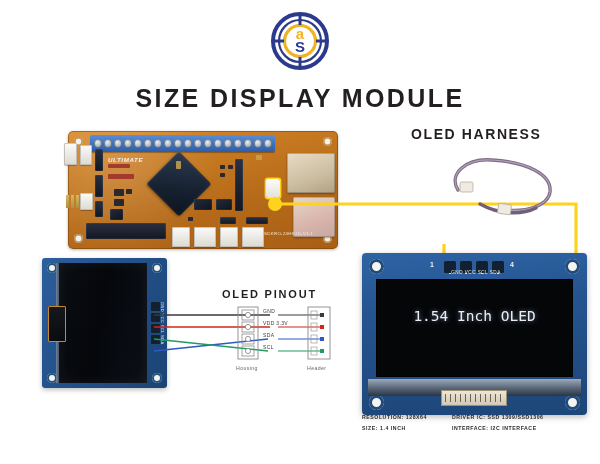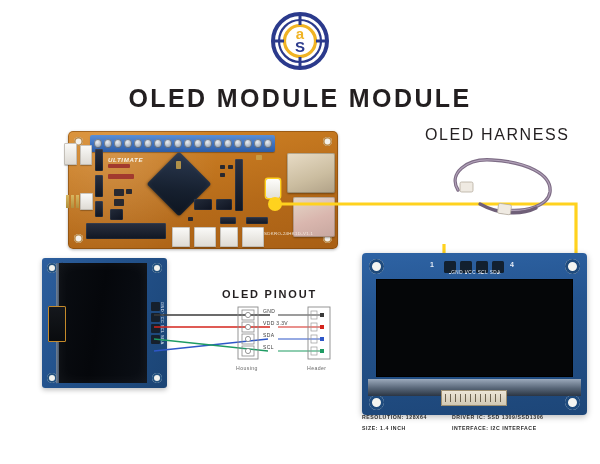--- a/index.html
+++ b/index.html
@@ -57,21 +57,21 @@
 
   
   .btnhl{position:absolute;left:198px;top:48px;width:14px;height:19px;border-radius:2px;
          background:linear-gradient(180deg,#fdfdfb,#e3e0d8);
          box-shadow:0 0 0 1.4px #ffd21e, 0 1px 2px rgba(0,0,0,.3);}
 
   
   .conn{position:absolute;left:0;top:0;width:600px;height:464px;pointer-events:none;}
 
   
-  .harness-title{position:absolute;left:425px;top:126px;font-size:16px;font-weight:400;
+  .harness-title{position:absolute;left:411px;top:126px;font-size:14px;font-weight:700;
                  letter-spacing:1.6px;color:#231f20;}
   .harness{position:absolute;left:440px;top:148px;width:130px;height:72px;}
 
   
   .oledLeft{position:absolute;left:42px;top:258px;width:125px;height:130px;}
   .olTop{position:absolute;left:0;top:0;width:125px;height:130px;border-radius:3px;
          background:linear-gradient(120deg,#2d5f9e 0%,#23528c 40%,#1b4474 100%);
          box-shadow:0 2px 5px rgba(0,0,0,.25);}
   .olGlass{position:absolute;left:17px;top:5px;width:88px;height:120px;
            background:linear-gradient(100deg,#0a0d12 0%,#05070b 45%,#0b0f16 100%);
@@ -135,21 +135,21 @@
       <circle cx="29" cy="29" r="15.5" fill="none" stroke="#f0b323" stroke-width="3.2"></circle>
       <line x1="29" y1="2" x2="29" y2="13" stroke="#2b3a8c" stroke-width="3"></line>
       <line x1="29" y1="45" x2="29" y2="56" stroke="#2b3a8c" stroke-width="3"></line>
       <line x1="2" y1="29" x2="13" y2="29" stroke="#2b3a8c" stroke-width="3"></line>
       <line x1="45" y1="29" x2="56" y2="29" stroke="#2b3a8c" stroke-width="3"></line>
       <text x="29" y="27" text-anchor="middle" font-family="Liberation Sans, sans-serif" font-size="15" font-weight="700" fill="#f0b323">a</text>
       <text x="29" y="40" text-anchor="middle" font-family="Liberation Sans, sans-serif" font-size="15" font-weight="700" fill="#2b3a8c">S</text>
     </svg>
   </div>
 
-  <div class="title">OLED MODULE MODULE</div>
+  <div class="title">SIZE DISPLAY MODULE</div>
 
   <div class="board">
     <div class="bholes" style="left:6px;top:6px;"></div>
     <div class="bholes" style="right:6px;top:6px;"></div>
     <div class="bholes" style="left:6px;bottom:6px;"></div>
     <div class="bholes" style="right:6px;bottom:6px;"></div>
 
     <div class="terminal">
       <i style="left:4px"></i>
         <i style="left:14px"></i>
@@ -318,20 +318,21 @@
           <rect x="7" y="13" width="2" height="7" fill="#cfd6e0"></rect>
           <rect x="23" y="13" width="2" height="7" fill="#cfd6e0"></rect>
           <rect x="39" y="13" width="2" height="7" fill="#cfd6e0"></rect>
           <rect x="55" y="13" width="2" height="7" fill="#cfd6e0"></rect>
         </svg>
       </div>
       <div class="orPinLbl">GND VCC SCL SDA</div>
 
       <div class="orScreen">
         <div class="orText">
+          <div>1.54 Inch OLED</div>
         </div>
       </div>
 
       <div class="orGlassStrip"></div>
       <div class="orFpc">
         <i style="left:4px"></i>
           <i style="left:9px"></i>
           <i style="left:14px"></i>
           <i style="left:19px"></i>
         <i style="left:24px"></i>

